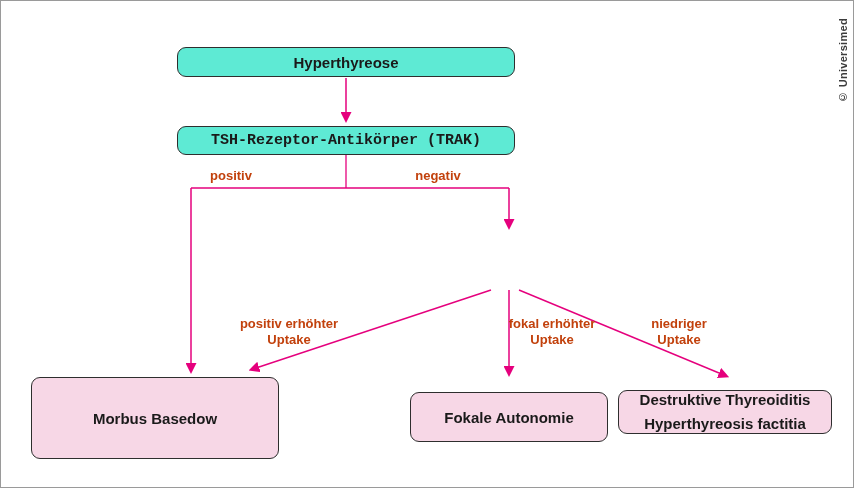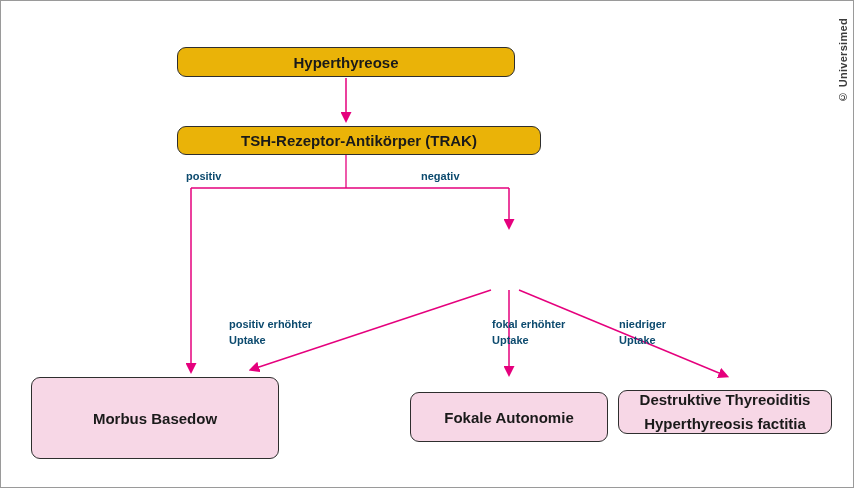--- a/index.html
+++ b/index.html
@@ -21,51 +21,51 @@
     position: absolute;
     left: 0; top: 0;
     width: 854px; height: 488px;
     pointer-events: none;
   }
   .node {
     position: absolute;
     box-sizing: border-box;
     border: 1.6px solid #2e2e2e;
     border-radius: 9px;
-    background: #eab308;
+    background: #5eead4;
     color: #1a1a1a;
     font-weight: bold;
     font-size: 15px;
     line-height: 23px;
     display: flex;
     align-items: center;
     justify-content: center;
     text-align: center;
     white-space: pre-line;
   }
   .node.pink { background: #f7d7e6; }
 
   .node-hyper   { left: 176px; top: 46px;  width: 338px; height: 30px; }
-  .node-trak    { left: 176px; top: 125px; width: 364px; height: 29px; }
+  .node-trak    { left: 176px; top: 125px; width: 338px; height: 29px; font-family: Liberation Mono, monospace; }
   .node-sono    { left: 333px; top: 231px; width: 337px; height: 52px; }
   .node-basedow { left: 30px;  top: 376px; width: 248px; height: 82px; }
   .node-fokale  { left: 409px; top: 391px; width: 198px; height: 50px; }
   .node-destr   { left: 617px; top: 389px; width: 214px; height: 44px; line-height: 24px; }
 
   .edge-label {
     position: absolute;
-    color: #0c4a6e;
+    color: #c2410c;
     font-weight: bold;
-    font-size: 11px;
+    font-size: 13px;
     line-height: 16px;
-    text-align: left;
+    text-align: center;
     white-space: pre-line;
   }
   .lbl-positiv { left: 185px; top: 167px; width: 90px; }
-  .lbl-negativ { left: 420px; top: 167px; width: 90px; }
+  .lbl-negativ { left: 392px; top: 167px; width: 90px; }
   .lbl-diffus  { left: 228px; top: 315px; width: 120px; }
   .lbl-fokal   { left: 491px; top: 315px; width: 120px; }
   .lbl-niedrig { left: 618px; top: 315px; width: 120px; }
 
   .credit {
     position: absolute;
     top: 16px;
     right: 4px;
     height: 86px;
     writing-mode: vertical-rl;

